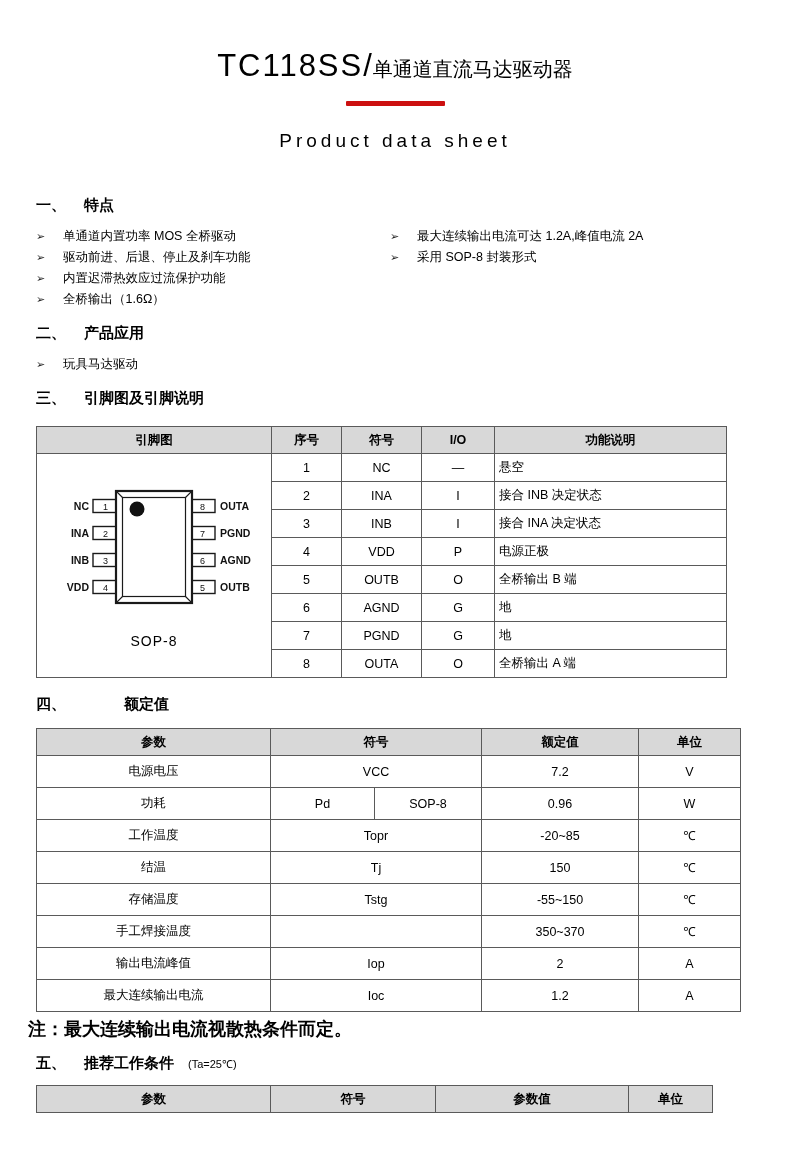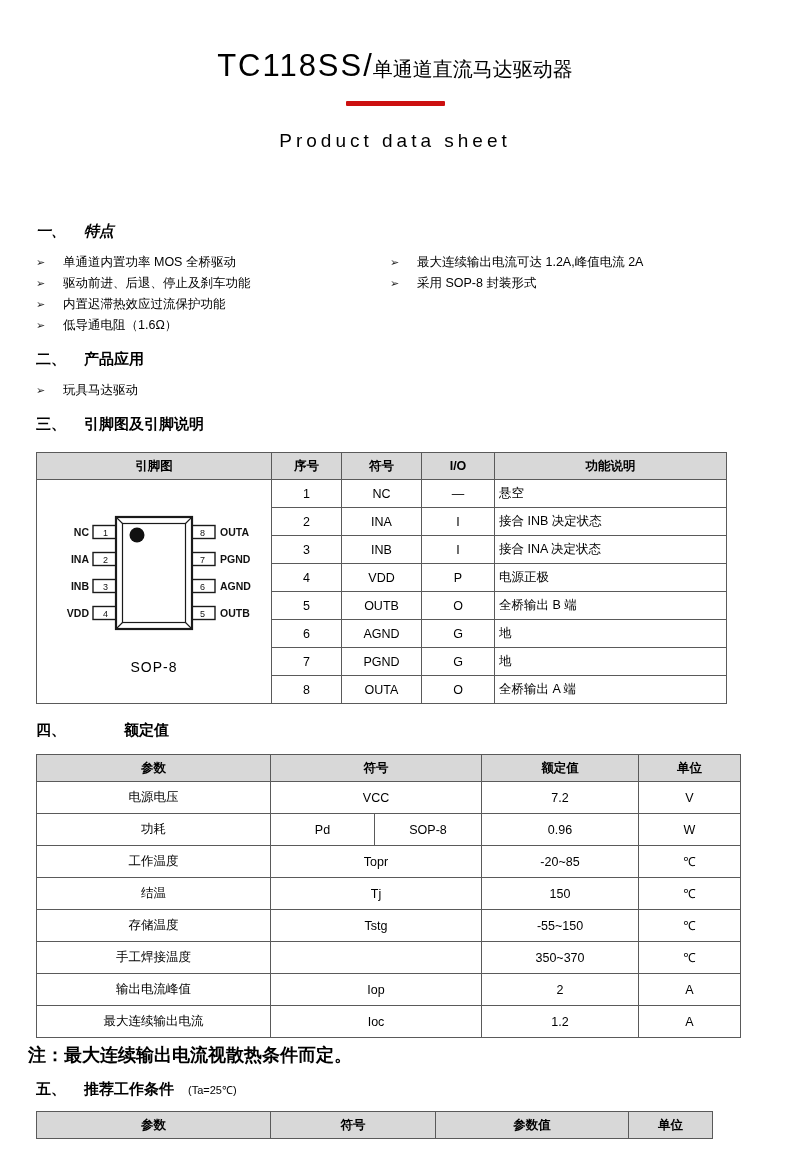--- a/index.html
+++ b/index.html
@@ -164,40 +164,40 @@
 <div class="page">
 
   <div class="title-wrap">
     <div class="main-title">
       <span class="part-no">TC118SS</span><span class="slash">/</span><span class="cn">单通道直流马达驱动器</span>
     </div>
     <div class="red-bar"></div>
     <div class="subtitle">Product data sheet</div>
   </div>
 
-  <div class="sec-head" style="margin-top:70px;font-style:italic;">
+  <div class="sec-head" style="margin-top:44px;">
     <span class="num">一、</span><span>特点</span>
   </div>
 
   <div class="bullets" style="margin-top:11px;">
     <div class="bullet">
       <span class="arrow">➢</span>
       <span>单通道内置功率 MOS 全桥驱动</span>
     </div>
     <div class="bullet">
       <span class="arrow">➢</span>
       <span>驱动前进、后退、停止及刹车功能</span>
     </div>
     <div class="bullet">
       <span class="arrow">➢</span>
       <span>内置迟滞热效应过流保护功能</span>
     </div>
     <div class="bullet">
       <span class="arrow">➢</span>
-      <span>低导通电阻（1.6Ω）</span>
+      <span>全桥输出（1.6Ω）</span>
     </div>
 
     <div class="col2">
       <div class="bullet">
         <span class="arrow">➢</span>
         <span>最大连续输出电流可达 1.2A,峰值电流 2A</span>
       </div>
       <div class="bullet">
         <span class="arrow">➢</span>
         <span>采用 SOP-8 封装形式</span>

